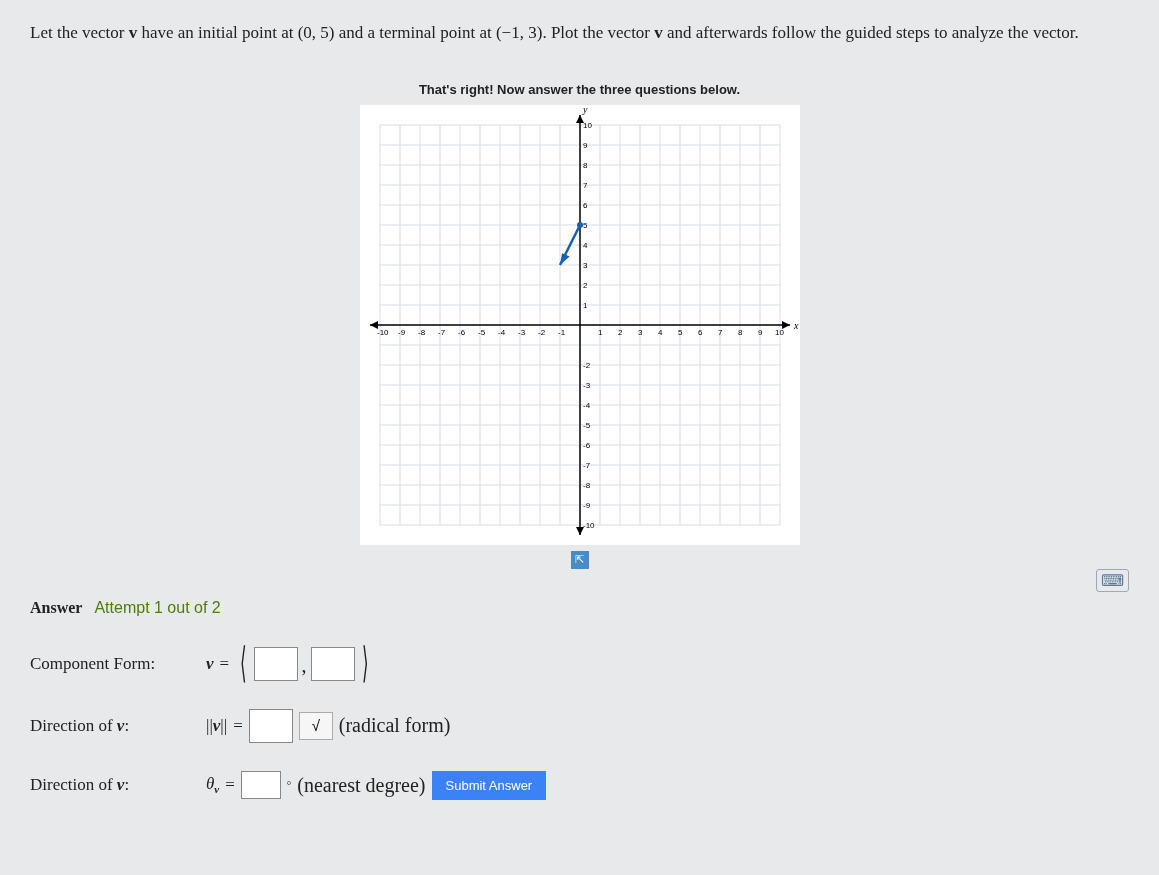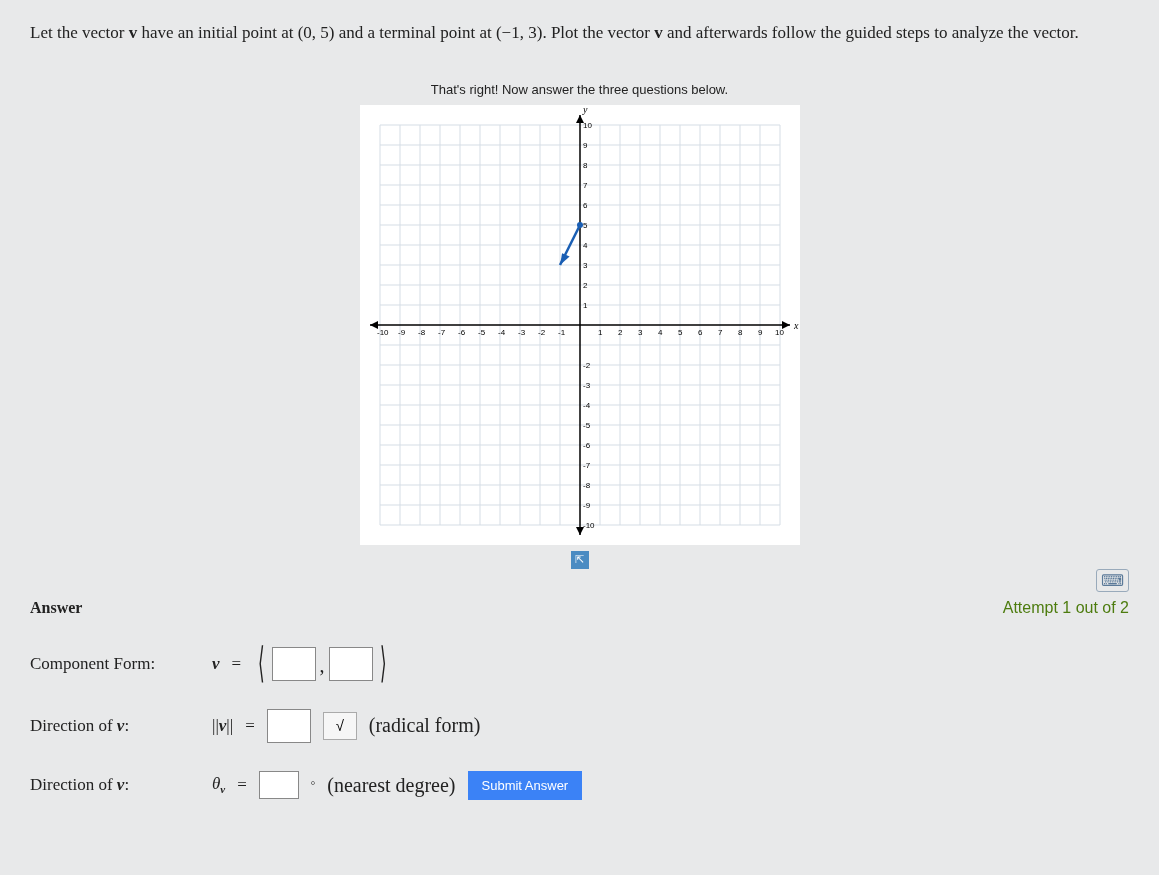--- a/index.html
+++ b/index.html
@@ -13,21 +13,21 @@
   .problem-statement {
     font-size: 17px;
     line-height: 1.5;
     margin-bottom: 36px;
     font-family: Georgia, serif;
   }
   .problem-statement .bold { font-weight: bold; }
   .hint {
     text-align: center;
     font-size: 13px;
-    font-weight: normal;
+    font-weight: bold;
     margin-bottom: 8px;
     font-family: Arial, sans-serif;
   }
   .graph-container {
     display: flex;
     justify-content: center;
     margin-bottom: 30px;
     flex-direction: column;
     align-items: center;
   }
@@ -35,29 +35,28 @@
     background: #fff;
     border: none;
   }
   .answer-section {
     margin-top: 10px;
   }
   .answer-header {
     margin-bottom: 30px;
     display:flex;
     align-items:baseline;
-    gap:24px;
-    justify-content:space-between;
+    gap:12px;
   }
   .answer-header .lbl { font-weight: bold; font-size: 16px; font-family: Georgia, serif;}
   .answer-header .attempt { color: #4d7c0f; font-size: 16px; font-family: Arial, sans-serif;}
   .answer-row {
     display: flex;
     align-items: center;
-    gap: 12px;
+    gap: 6px;
     margin-bottom: 28px;
     font-size: 17px;
     font-family: Georgia, serif;
   }
   .answer-row .row-label { min-width: 170px; }
   .math-var { font-style: italic; font-weight: bold; }
   .eq { font-family: serif; }
   .angle-bracket { font-size: 42px; font-weight: 300; line-height: 0.7; display:inline-block; transform: scaleX(0.4);}
   .input-box {
     width: 44px;

